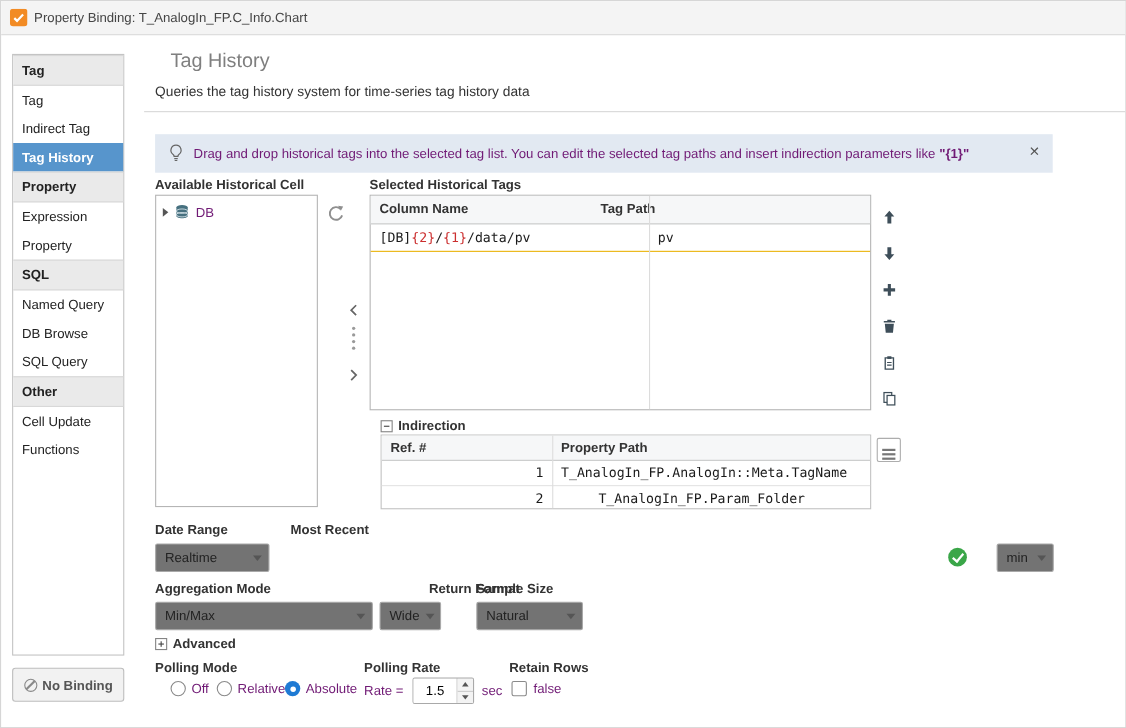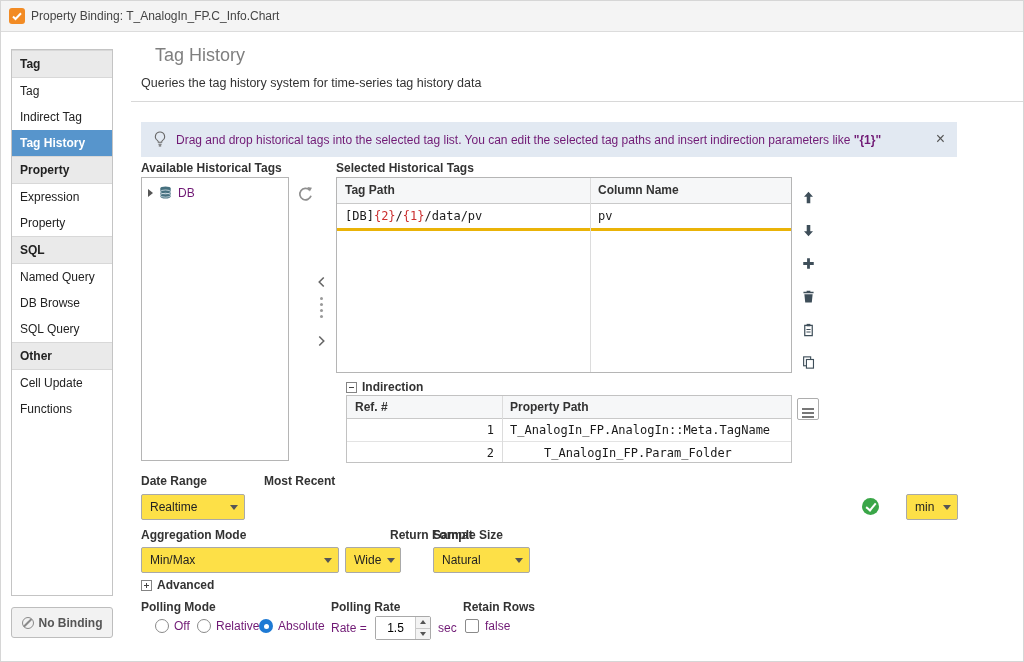--- a/index.html
+++ b/index.html
@@ -19,21 +19,21 @@
   .sb-sel{background:#5795cc;color:#fff;font-weight:bold;}
   .nobind{left:10px;top:606px;width:102px;height:31px;background:#f2f2f2;border:1px solid #bdbdbd;border-radius:3px;display:flex;align-items:center;justify-content:center;gap:5px;box-sizing:border-box;cursor:default;}
   .nobind span.t{font-size:12px;font-weight:bold;color:#555;}
   .slash-icon{width:12px;height:12px;border:1.5px solid #8a8a8a;border-radius:50%;position:relative;display:inline-block;box-sizing:border-box;}
   .slash-icon::after{content:"";position:absolute;left:-1px;top:4px;width:11px;height:1.5px;background:#8a8a8a;transform:rotate(-45deg);}
   
   .panel{border:1px solid #b5b5b5;background:#fff;box-sizing:border-box;}
   .thead{display:flex;background:#f6f7f8;border-bottom:1px solid #c9c9c9;font-weight:bold;font-size:12px;color:#333;}
   .cell{padding:0 8px;box-sizing:border-box;white-space:nowrap;overflow:hidden;}
   
-  .select{position:absolute;border:1px solid #a9a9a9;border-radius:2px;background:#fde047;display:flex;align-items:center;justify-content:space-between;padding:0 6px 0 8px;font-size:12px;color:#222;box-sizing:border-box;height:26px;}
+  .select{position:absolute;border:1px solid #a9a9a9;border-radius:2px;background:#737373;display:flex;align-items:center;justify-content:space-between;padding:0 6px 0 8px;font-size:12px;color:#222;box-sizing:border-box;height:26px;}
   .caret{width:0;height:0;border-left:4px solid transparent;border-right:4px solid transparent;border-top:5px solid #555;margin-left:6px;}
   .input{border:1px solid #a9a9a9;border-radius:2px;padding:0 8px;font-size:12px;color:#222;box-sizing:border-box;height:26px;font-family:inherit;background:#fff;outline:none;}
   .radio{width:14px;height:14px;border-radius:50%;border:1px solid #8a8a8a;background:#fff;display:inline-block;box-sizing:border-box;vertical-align:middle;}
   .radio.on{border:none;background:#1e7ad4;position:relative;}
   .radio.on::after{content:"";position:absolute;left:4.5px;top:4.5px;width:5px;height:5px;border-radius:50%;background:#fff;}
   .checkbox{width:14px;height:14px;border:1px solid #8a8a8a;background:#fff;display:inline-block;box-sizing:border-box;border-radius:2px;vertical-align:middle;}
   .toggle-box{width:11px;height:11px;border:1px solid #848484;background:#fff;position:relative;display:inline-block;box-sizing:border-box;}
   .toggle-box::before{content:"";position:absolute;left:2px;right:2px;top:4px;height:1px;background:#444;}
   .toggle-box.plus::after{content:"";position:absolute;top:2px;bottom:2px;left:4px;width:1px;background:#444;}
   .tri-r{width:0;height:0;border-top:4px solid transparent;border-bottom:4px solid transparent;border-left:5px solid #555;display:inline-block;}
@@ -94,21 +94,21 @@
     <span>
       <svg width="14" height="17" viewBox="0 0 14 17">
           <path d="M7 1 a4.6 4.6 0 0 0 -2.6 8.4 c.7.5 .9 1 .9 1.8 h3.4 c0 -.8 .2 -1.3 .9 -1.8 A4.6 4.6 0 0 0 7 1 Z" fill="none" stroke="#666" stroke-width="1.1"></path>
           <path d="M5.4 13.2 h3.2 M5.8 14.9 h2.4" stroke="#666" stroke-width="1.1"></path>
         </svg>
     </span>
     <span class="txt" style="white-space:nowrap;"><span>Drag and drop historical tags into the selected tag list. You can edit the selected tag paths and insert indirection parameters like </span><b>"{1}"</b></span>
     <span class="abs" style="right:12px;top:8px;font-size:16px;color:#555;line-height:18px;cursor:default;">×</span>
   </div>
 
-  <div class="abs lbl" style="left:140px;top:160px;">Available Historical Tags</div>
+  <div class="abs lbl" style="left:140px;top:160px;">Available Historical Cell</div>
   <div class="abs panel" style="left:140px;top:176px;width:148px;height:284px;">
     <div style="display:flex;align-items:center;gap:5px;padding:7px 6px;">
       <span class="tri-r"></span>
       <span>
         <svg width="15" height="15" viewBox="0 0 16 16">
             <ellipse cx="8" cy="3.6" rx="5.5" ry="2.1" fill="#46707f"></ellipse>
             <path d="M2.5 3.6 v8.6 c0 1.2 2.5 2.2 5.5 2.2 s5.5 -1 5.5 -2.2 V3.6" fill="#46707f"></path>
             <ellipse cx="8" cy="7.4" rx="5.5" ry="2.1" fill="none" stroke="#cfdde4" stroke-width="0.9"></ellipse>
             <ellipse cx="8" cy="10.9" rx="5.5" ry="2.1" fill="none" stroke="#cfdde4" stroke-width="0.9"></ellipse>
           </svg>
@@ -132,25 +132,25 @@
   <div class="abs dots" style="left:319px;top:296px;"></div>
   <div class="abs" style="left:316px;top:334px;">
     <svg width="9" height="12" viewBox="0 0 8 10">
         <path d="M2 1 L6 5 L2 9" stroke="#666" stroke-width="1.4" fill="none"></path>
       </svg>
   </div>
 
   <div class="abs lbl" style="left:335px;top:160px;">Selected Historical Tags</div>
   <div class="abs panel" style="left:335px;top:176px;width:456px;height:196px;">
     <div class="thead" style="height:25px;line-height:25px;">
+      <div class="cell" style="flex:1;">Column Name</div>
       <div class="cell" style="width:253px;">Tag Path</div>
-      <div class="cell" style="flex:1;">Column Name</div>
     </div>
     <div class="abs" style="left:253px;top:0;bottom:0;width:1px;background:#dcdcdc;"></div>
-    <div style="display:flex;height:24px;line-height:24px;border-bottom:3px solid #eab308;">
+    <div style="display:flex;height:24px;line-height:24px;border-bottom:1px solid #eab308;">
       <div class="cell mono" style="width:253px;"><span>[DB]</span><span class="red">{2}</span><span>/</span><span class="red">{1}</span><span>/data/pv</span></div>
       <div class="cell mono" style="flex:1;">pv</div>
     </div>
   </div>
 
   <div class="abs" style="left:797px;top:186px;display:flex;flex-direction:column;gap:13px;align-items:center;">
     <div class="tool">
         <svg width="15" height="15" viewBox="0 0 16 16">
           <path d="M8 1.8 L12.8 7.3 H9.9 V14 H6.1 V7.3 H3.2 Z" fill="#3e4e59"></path>
         </svg>

